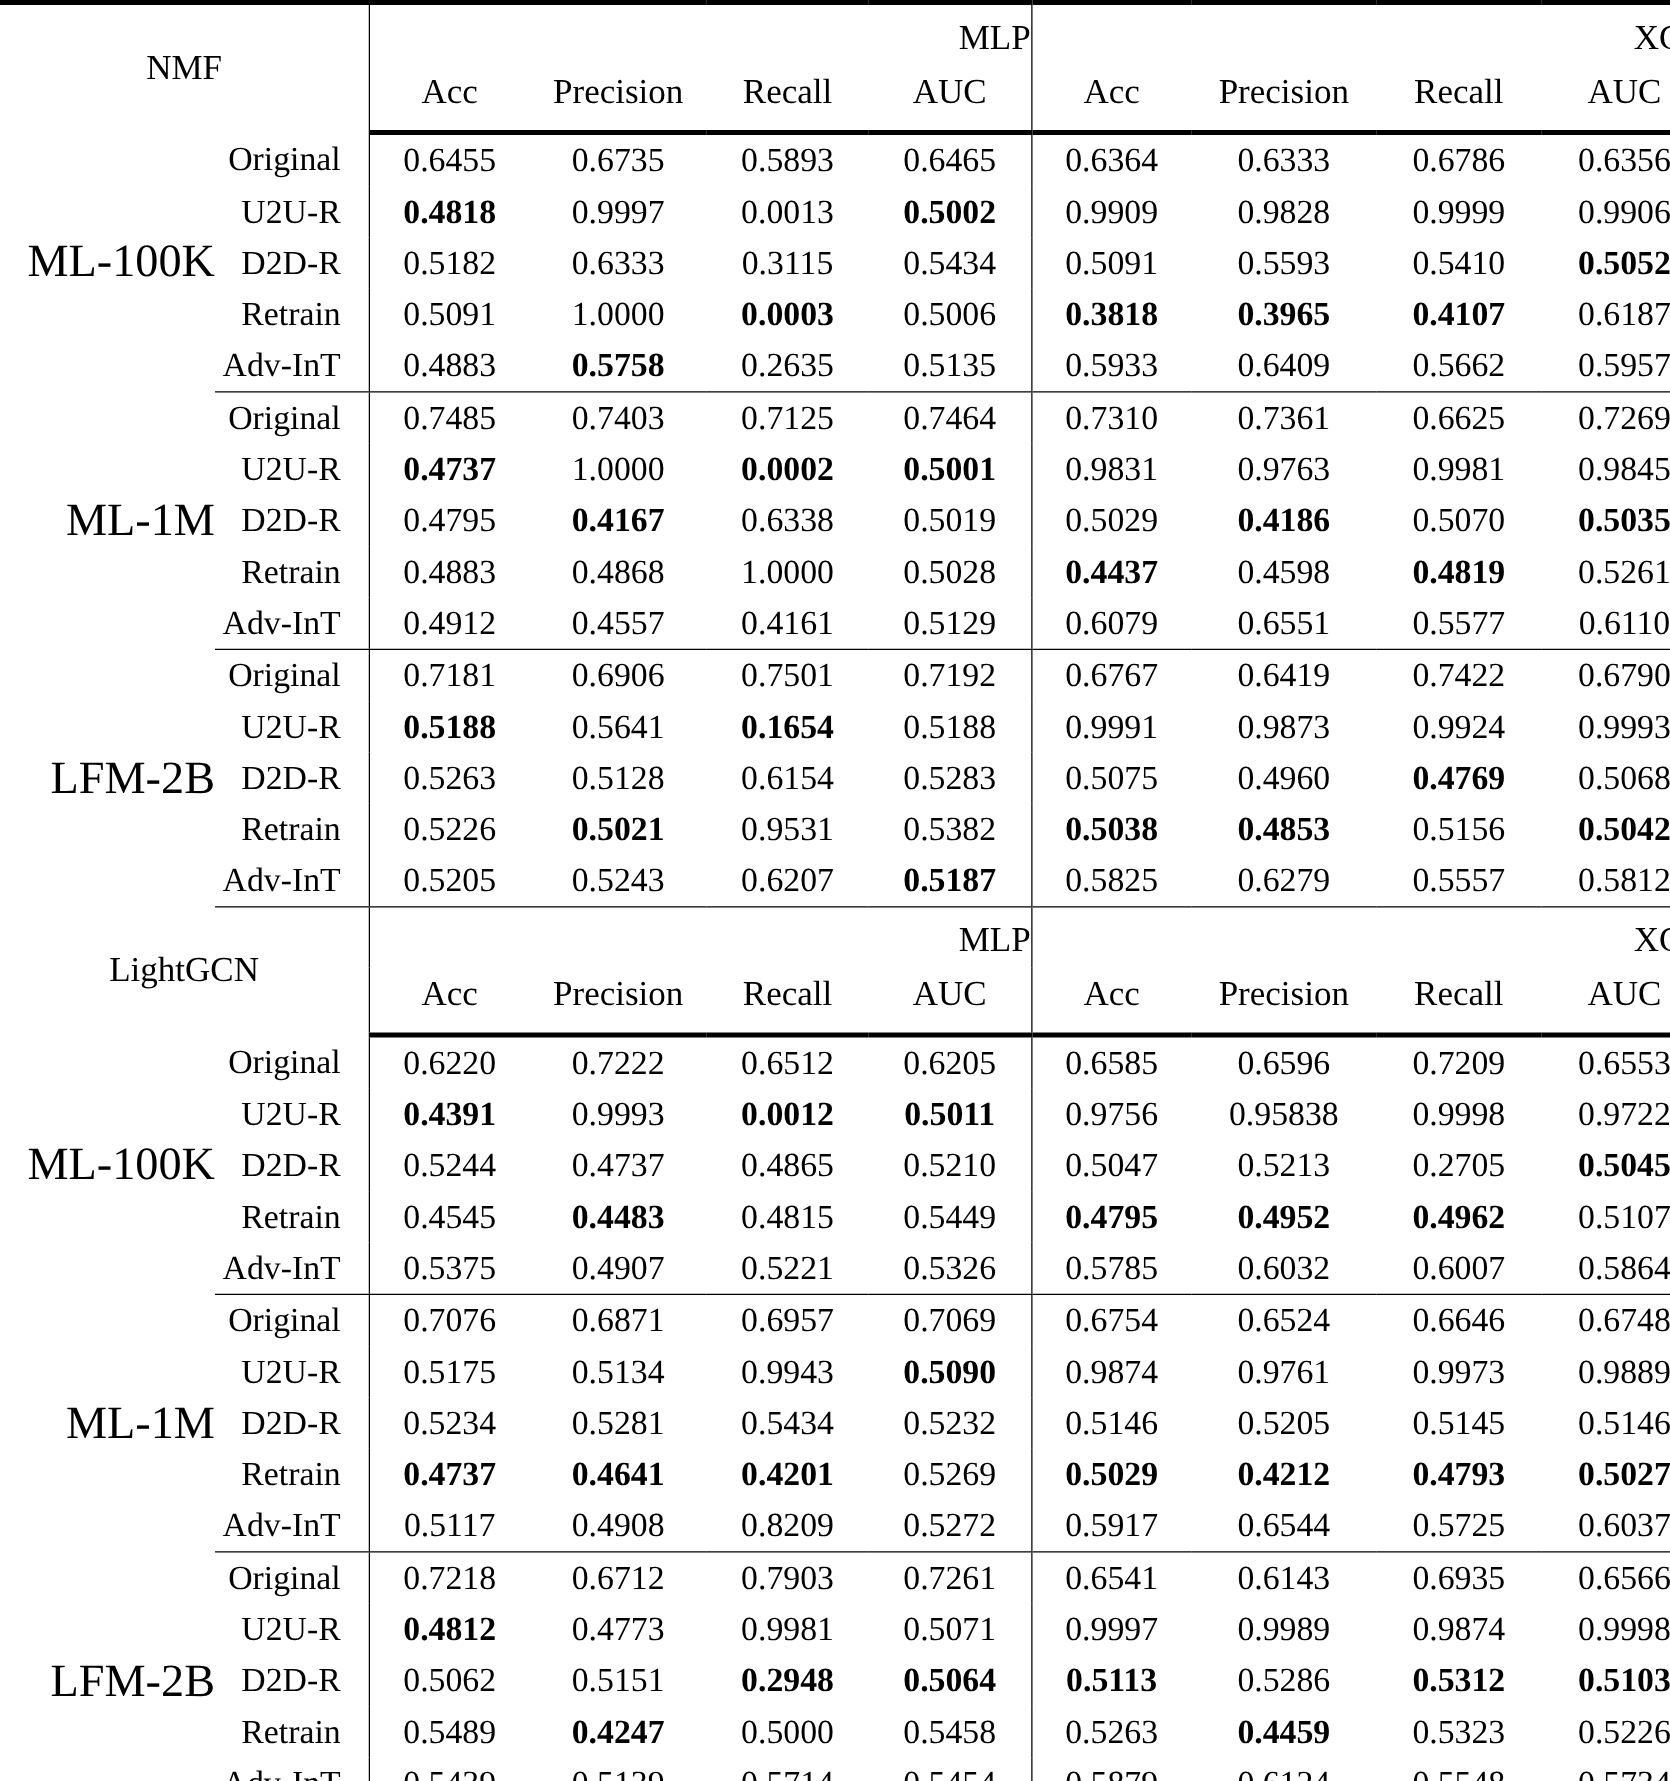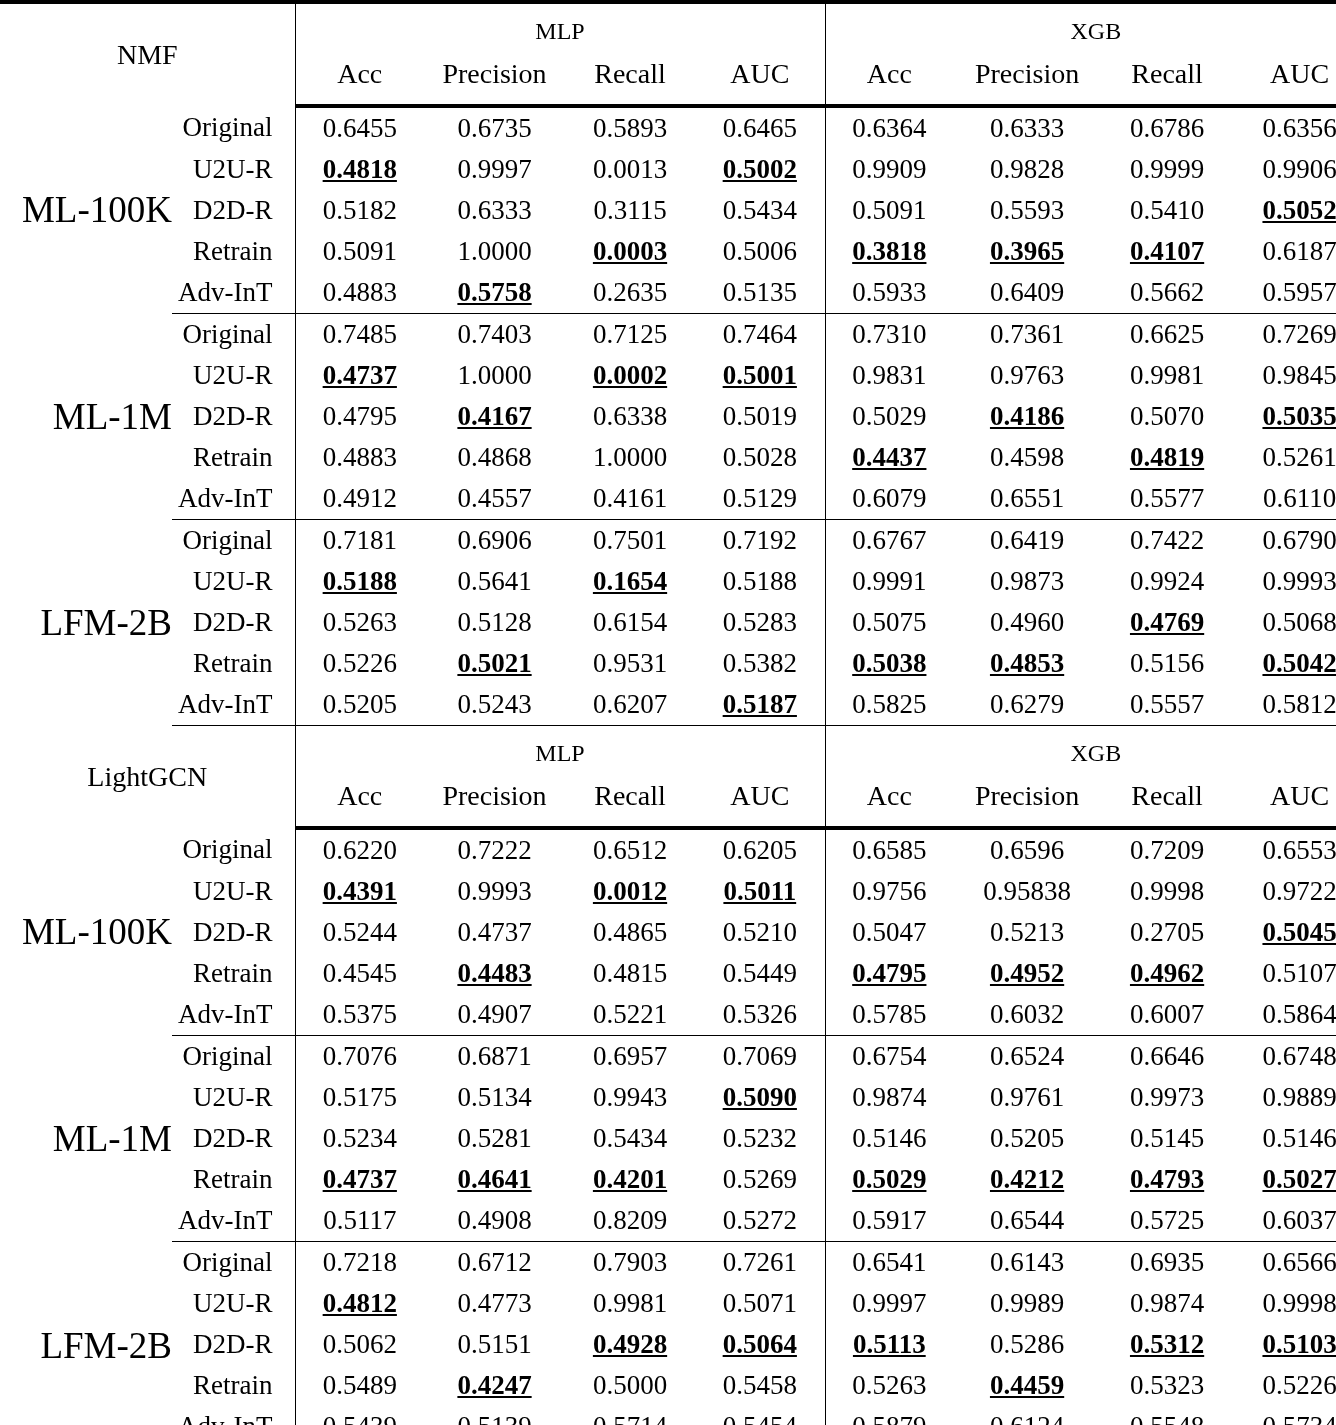--- a/index.html
+++ b/index.html
@@ -49,22 +49,22 @@
   .toprule   > td { border-top: 4px solid #000; }
   .botrule   > td { border-bottom: 4px solid #000; }
   .thinrule  > td { border-bottom: 1.4px solid #000; }
   .dblrule   > td { border-bottom: 4px solid #000; }
 
   
   .vsep-l { border-left: 1.6px solid #000; }
 
   
   .grp-title {
-    text-align: center;
-    font-size: 24px;
+    text-align: right;
+    font-size: 28px;
     height: 42px;
     padding-top: 6px !important;
   }
   .grp-name {
     text-align: center;
     font-size: 28px;
   }
   .subhead {
     text-align: center;
     font-size: 28px;
@@ -79,21 +79,21 @@
   .meth {
     text-align: right;
     padding-right: 22px !important;
     font-size: 27px;
   }
   .val {
     text-align: center;
     font-size: 27px;
     height: 41px;
   }
-  .val.b { font-weight: bold; text-decoration: underline; }
+  .val.b { font-weight: bold; }
 </style>
 </head>
 <body>
 
 <div id="sheet">
   <table class="rt">
     <colgroup>
       <col class="c-ds">
         <col class="c-meth">
       <col class="c-num">
@@ -436,21 +436,21 @@
           <td class="val">0.5071</td>
           <td class="val vsep-l">0.9997</td>
           <td class="val">0.9989</td>
           <td class="val">0.9874</td>
           <td class="val">0.9998</td>
         </tr>
         <tr class="">
           <td class="meth">D2D-R</td>
           <td class="val vsep-l">0.5062</td>
           <td class="val">0.5151</td>
-          <td class="val b">0.4928</td>
+          <td class="val b">0.2948</td>
           <td class="val b">0.5064</td>
           <td class="val b vsep-l">0.5113</td>
           <td class="val">0.5286</td>
           <td class="val b">0.5312</td>
           <td class="val b">0.5103</td>
         </tr>
         <tr class="">
           <td class="meth">Retrain</td>
           <td class="val vsep-l">0.5489</td>
           <td class="val b">0.4247</td>

